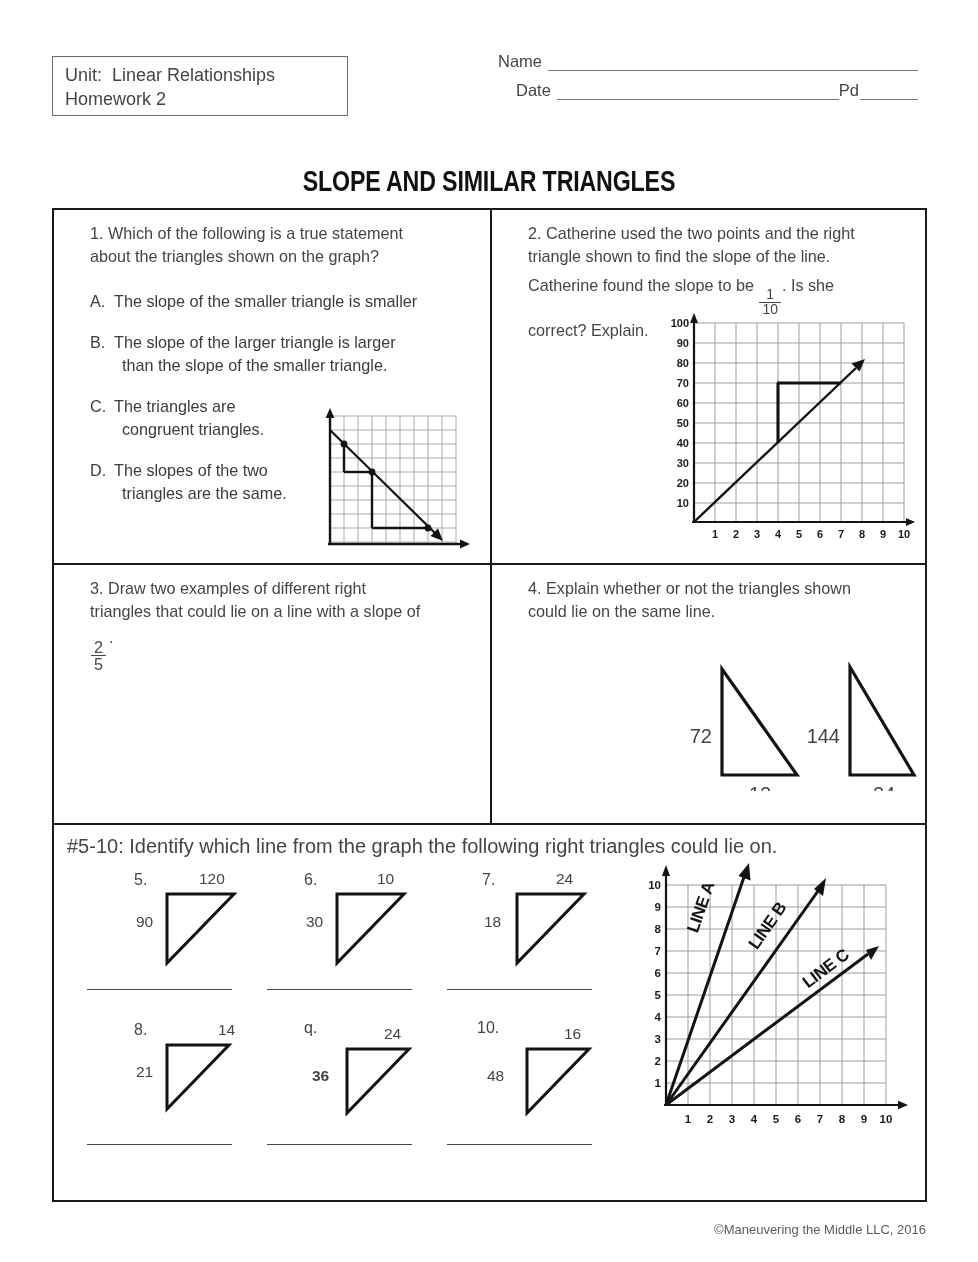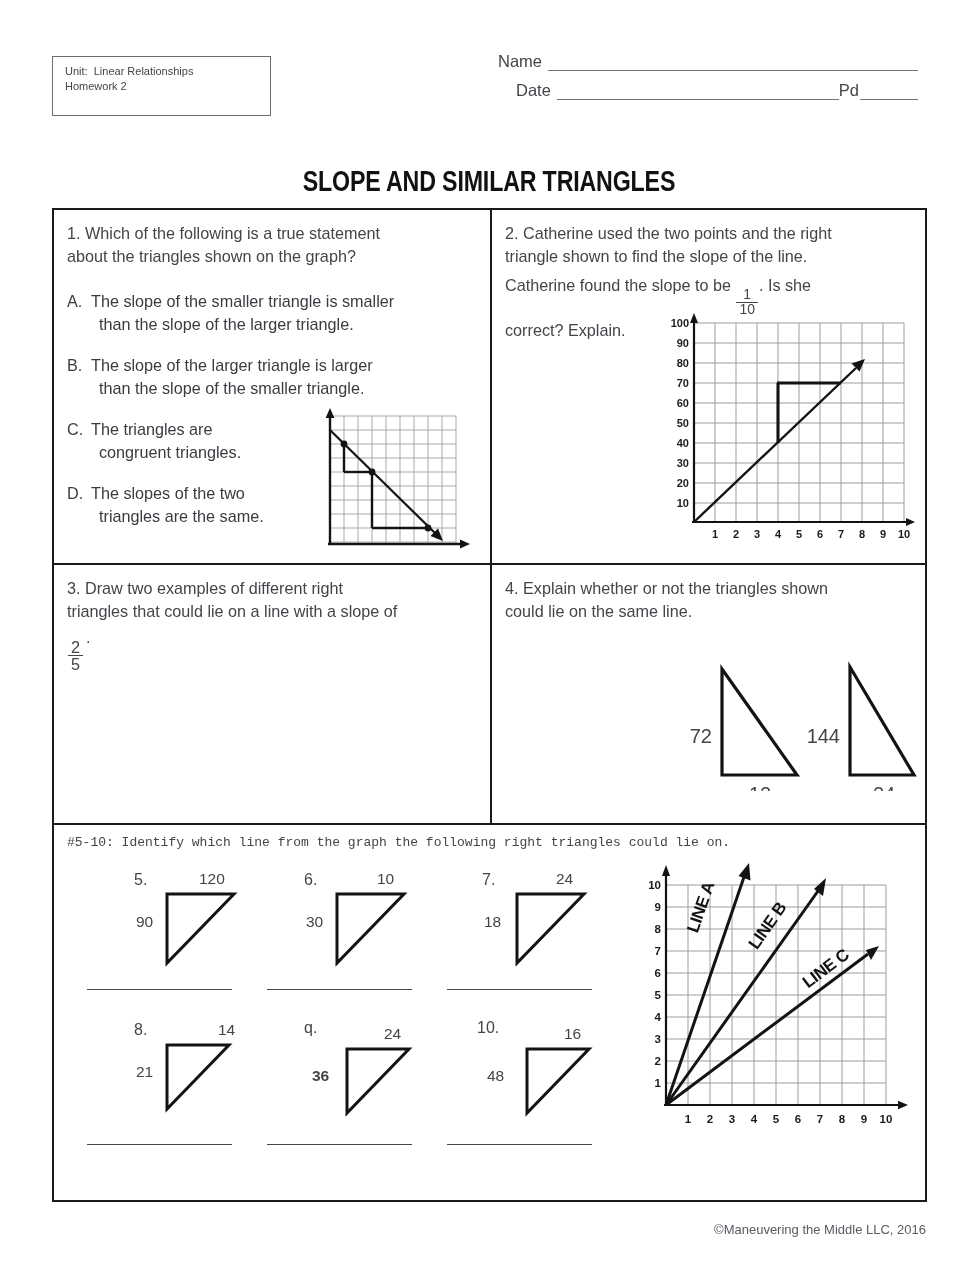--- a/index.html
+++ b/index.html
@@ -16,26 +16,26 @@
     font-family: "Liberation Sans", sans-serif;
     color: #3b3b42;
     overflow: hidden;
   }
 
   
   .unit-box {
     position: absolute;
     left: 52px;
     top: 56px;
-    width: 219px;
+    width: 296px;
     height: 60px;
     border: 1.5px solid #6b6b70;
     padding: 7px 0 0 12px;
     line-height: 1.32;
-    font-size: 11px;
+    font-size: 18px;
     color: #44444a;
   }
   .unit-line { white-space: pre; }
 
   .name-block {
     position: absolute;
     left: 498px;
     top: 52px;
     width: 420px;
     font-size: 16.5px;
@@ -76,20 +76,21 @@
     position: absolute;
     left: 52px;
     top: 208px;
     width: 875px;
     height: 994px;
     border: 2.2px solid #1a1a1c;
   }
   .cell {
     position: absolute;
     overflow: hidden;
+    padding-left: 23px;
   }
   .v-div {
     position: absolute;
     top: 0;
     width: 0;
     border-left: 2.2px solid #1a1a1c;
   }
   .h-div {
     position: absolute;
     left: 0;
@@ -126,23 +127,22 @@
   }
   .frac .num { padding: 0 3px; }
   .frac .den { padding: 0 3px; border-top: 1.3px solid #44444a; }
   .frac.big { font-size: 1em; vertical-align: -0.6em; }
 
   
   .p510-head {
     position: absolute;
     left: 13px;
     top: 10px;
-    font-size: 13px;
+    font-size: 20px;
     color: #44444a;
-    font-family: Liberation Mono, monospace;
   }
   .tri-item { position: absolute; }
   .tri-num {
     position: absolute;
     font-size: 16px;
     color: #44444a;
   }
   .tri-top-lbl, .tri-left-lbl {
     position: absolute;
     font-size: 15.5px;
@@ -198,21 +198,20 @@
     <div class="q-pad">
       <div class="q-text">
         <div>1. Which of the following is a true statement</div>
         <div>about the triangles shown on the graph?</div>
       </div>
 
       <div class="choice" style="margin-top:22px;">
         <span class="ltr">A.</span>
         <span class="txt">
           <span>The slope of the smaller triangle is smaller</span><br>
-          <span style="display:inline-block;padding-left:8px;">than the slope of the larger triangle.</span>
         </span>
       </div>
 
       <div class="choice" style="margin-top:18px;">
         <span class="ltr">B.</span>
         <span class="txt">
           <span>The slope of the larger triangle is larger</span><br>
           <span style="display:inline-block;padding-left:8px;">than the slope of the smaller triangle.</span>
         </span>
       </div>

